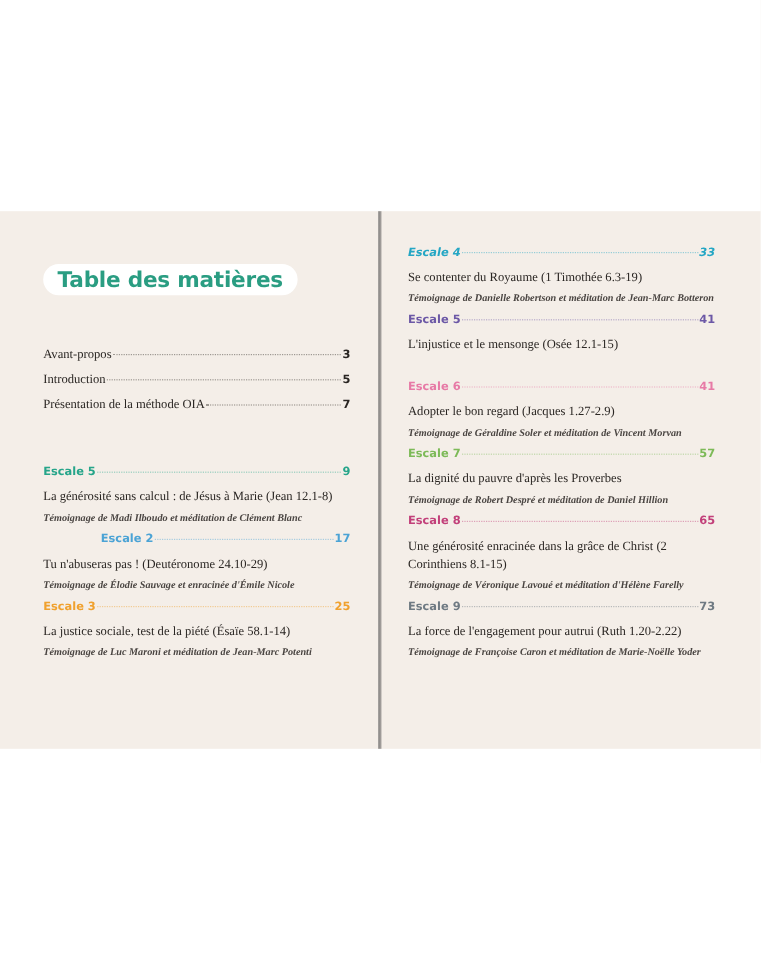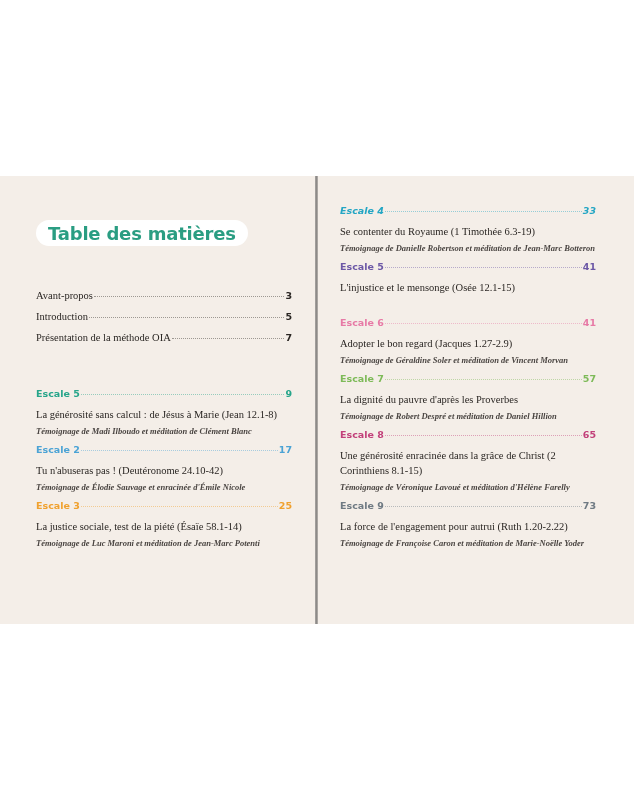--- a/index.html
+++ b/index.html
@@ -80,26 +80,26 @@
       <div class="escale-head" style="color:#26a58a;">
         <span class="lbl">Escale 5</span>
         <span class="dots"></span>
         <span>9</span>
       </div>
       <div class="escale-title">La générosité sans calcul : de Jésus à Marie (Jean 12.1-8)</div>
       <div class="escale-sub">Témoignage de Madi Ilboudo et méditation de Clément Blanc</div>
     </div>
 
     <div class="escale" style="left:36px; top:268px;">
-      <div class="escale-head" style="color:#4ba3d5;">
+      <div class="escale-head" style="color:#4ba3d5;margin-left:48px;">
         <span class="lbl">Escale 2</span>
         <span class="dots"></span>
         <span>17</span>
       </div>
-      <div class="escale-title">Tu n'abuseras pas ! (Deutéronome 24.10-42)</div>
+      <div class="escale-title">Tu n'abuseras pas ! (Deutéronome 24.10-29)</div>
       <div class="escale-sub">Témoignage de Élodie Sauvage et enracinée d'Émile Nicole</div>
     </div>
 
     <div class="escale" style="left:36px; top:324px;">
       <div class="escale-head" style="color:#f0a12e;">
         <span class="lbl">Escale 3</span>
         <span class="dots"></span>
         <span>25</span>
       </div>
       <div class="escale-title">La justice sociale, test de la piété (Ésaïe 58.1-14)</div>

